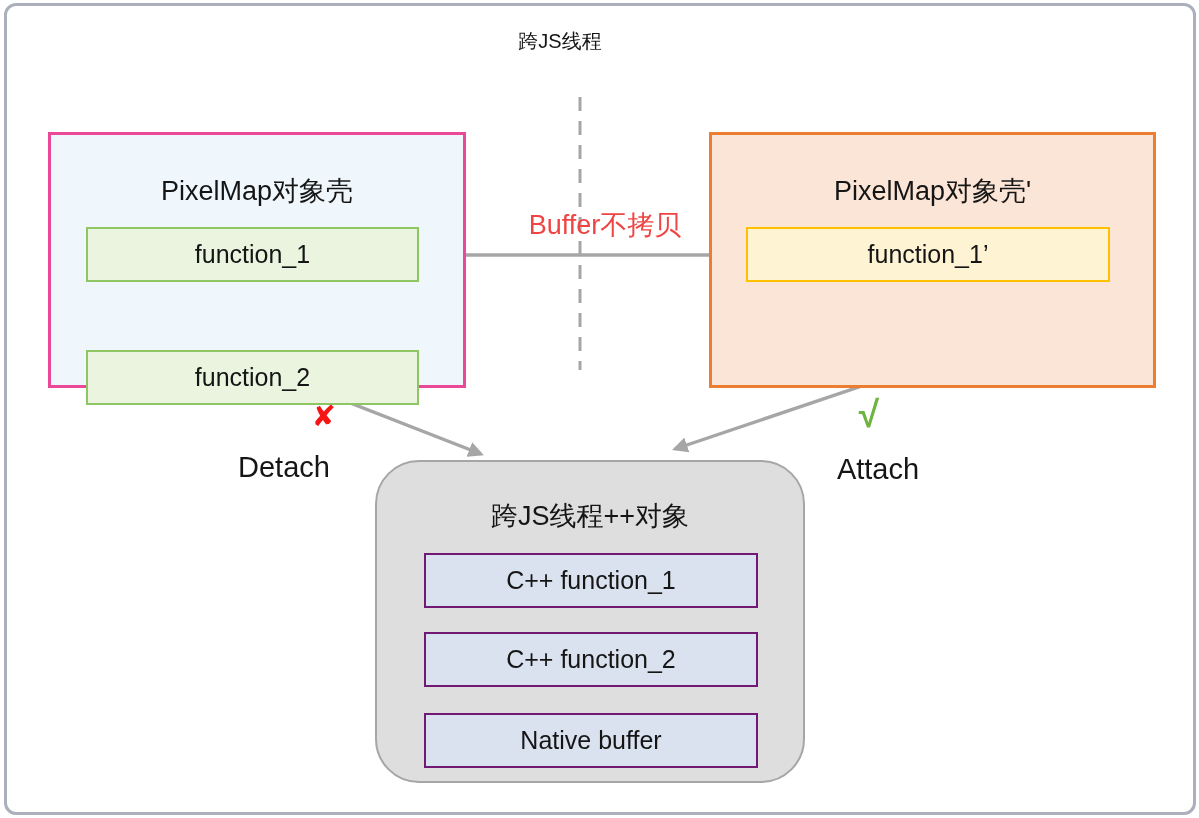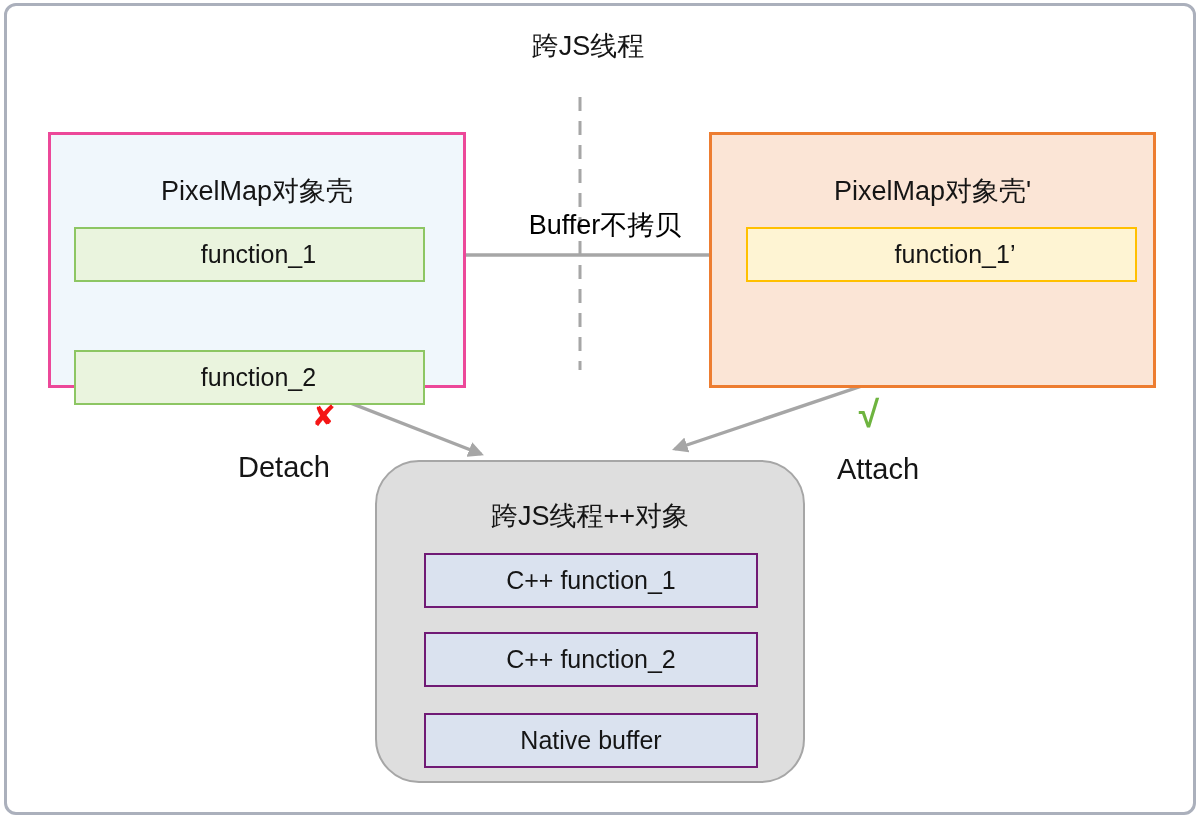--- a/index.html
+++ b/index.html
@@ -19,23 +19,23 @@
   #frame {
     position: absolute;
     left: 4px; top: 3px;
     width: 1186px; height: 806px;
     border: 3px solid #abb0bc;
     border-radius: 12px;
     background: #ffffff;
   }
   .abs { position: absolute; }
   #main-title {
-    left: 388px; top: 28px; width: 400px;
+    left: 360px; top: 28px; width: 400px;
     text-align: center;
-    font-size: 27px;
+    font-size: 20px;
     color: #151515;
   }
   
   #left-shell {
     left: 48px; top: 132px;
     width: 412px; height: 250px;
     background: #f0f7fc;
     border: 3px solid #ec4899;
   }
   .shell-title {
@@ -47,37 +47,35 @@
   }
   .fn-box {
     position: absolute;
     display: flex;
     align-items: center;
     justify-content: center;
     font-size: 25px;
     color: #151515;
   }
   #left-shell .fn-box {
-    left: 23px; width: 329px; height: 51px;
+    left: 35px; width: 329px; height: 51px;
     background: #eaf4de;
     border: 2px solid #8dc663;
-    padding-left: 18px;
   }
   
   #right-shell {
     left: 709px; top: 132px;
     width: 441px; height: 250px;
     background: #fbe5d6;
     border: 3px solid #ed7d31;
   }
   #right-shell .fn-box {
     left: 34px; width: 360px; height: 51px;
     background: #fef4d3;
     border: 2px solid #ffc000;
-    padding-left: 27px;
   }
   .fn-row1 { top: 92px; }
   .fn-row2 { top: 174px; margin-top: 41px; }
   
   #native-box {
     left: 375px; top: 460px;
     width: 426px; height: 319px;
     background: #dedede;
     border: 2px solid #a6a6a6;
     border-radius: 44px;
@@ -89,21 +87,21 @@
     border: 2px solid #701a75;
   }
   .item-row1 { top: 91px; }
   .item-row2 { top: 170px; }
   .item-row3 { top: 251px; }
   
   #buffer-label {
     left: 455px; top: 207px; width: 300px;
     text-align: center;
     font-size: 27px;
-    color: #000000;
+    color: #ef4444;
   }
   #detach-mark {
     left: 296px; top: 399px; width: 56px;
     text-align: center;
     font-size: 29px;
     font-weight: bold;
     color: #f51515;
   }
   #detach-label {
     left: 238px; top: 451px; width: 178px;

